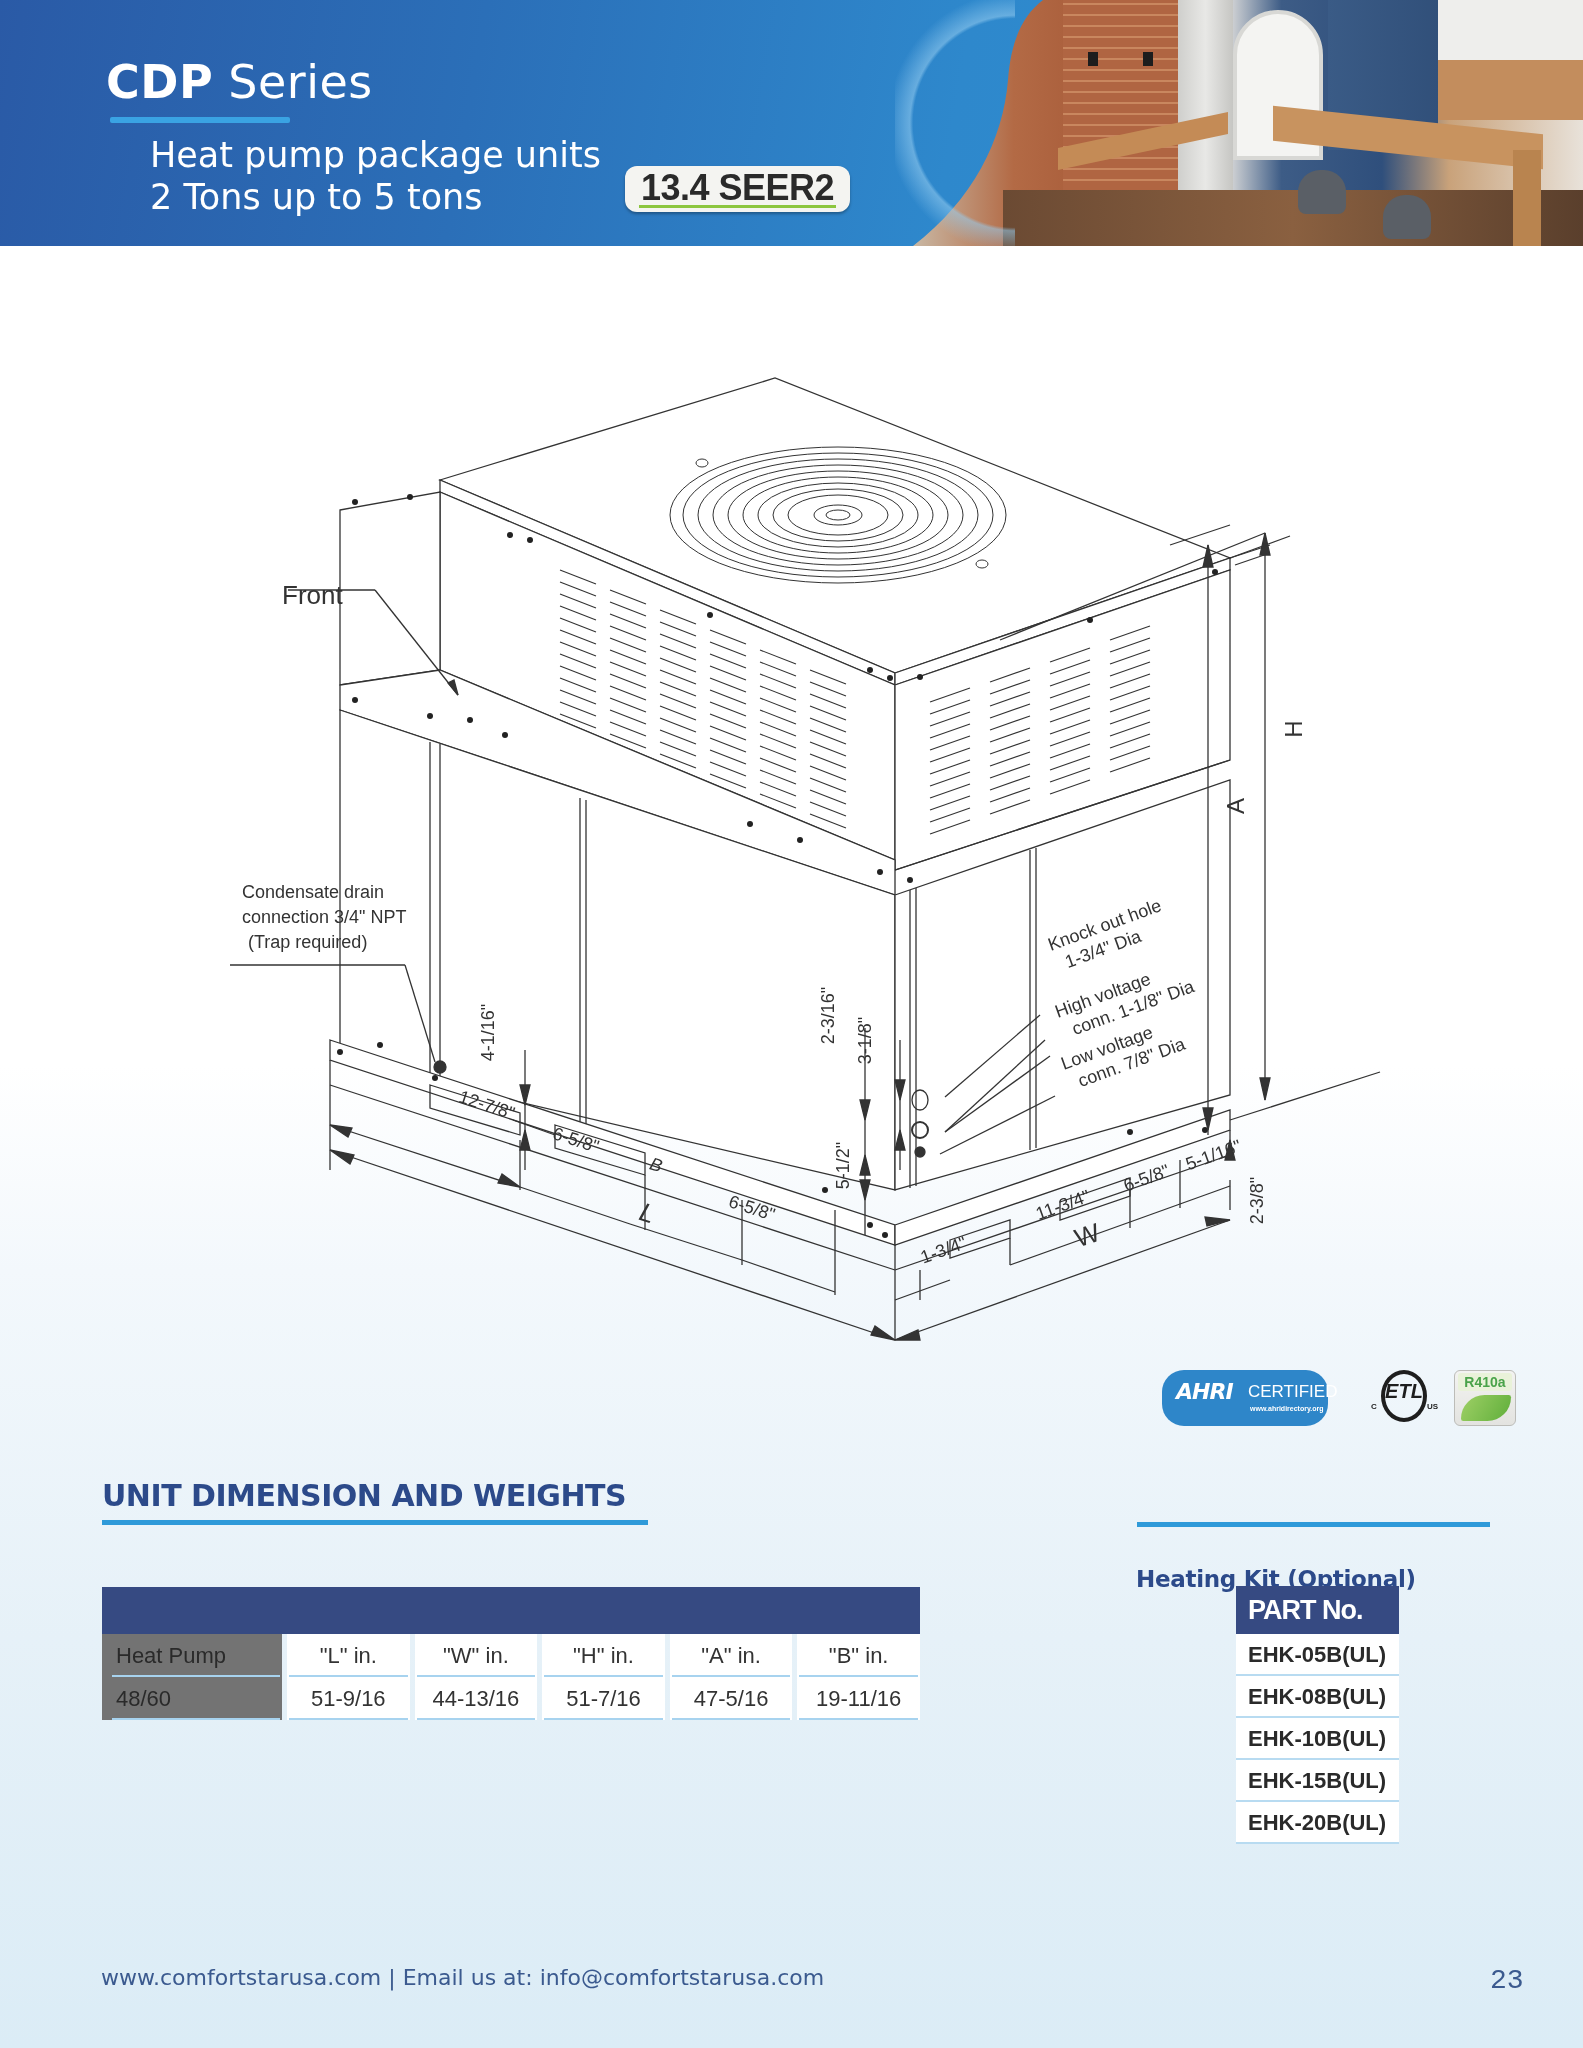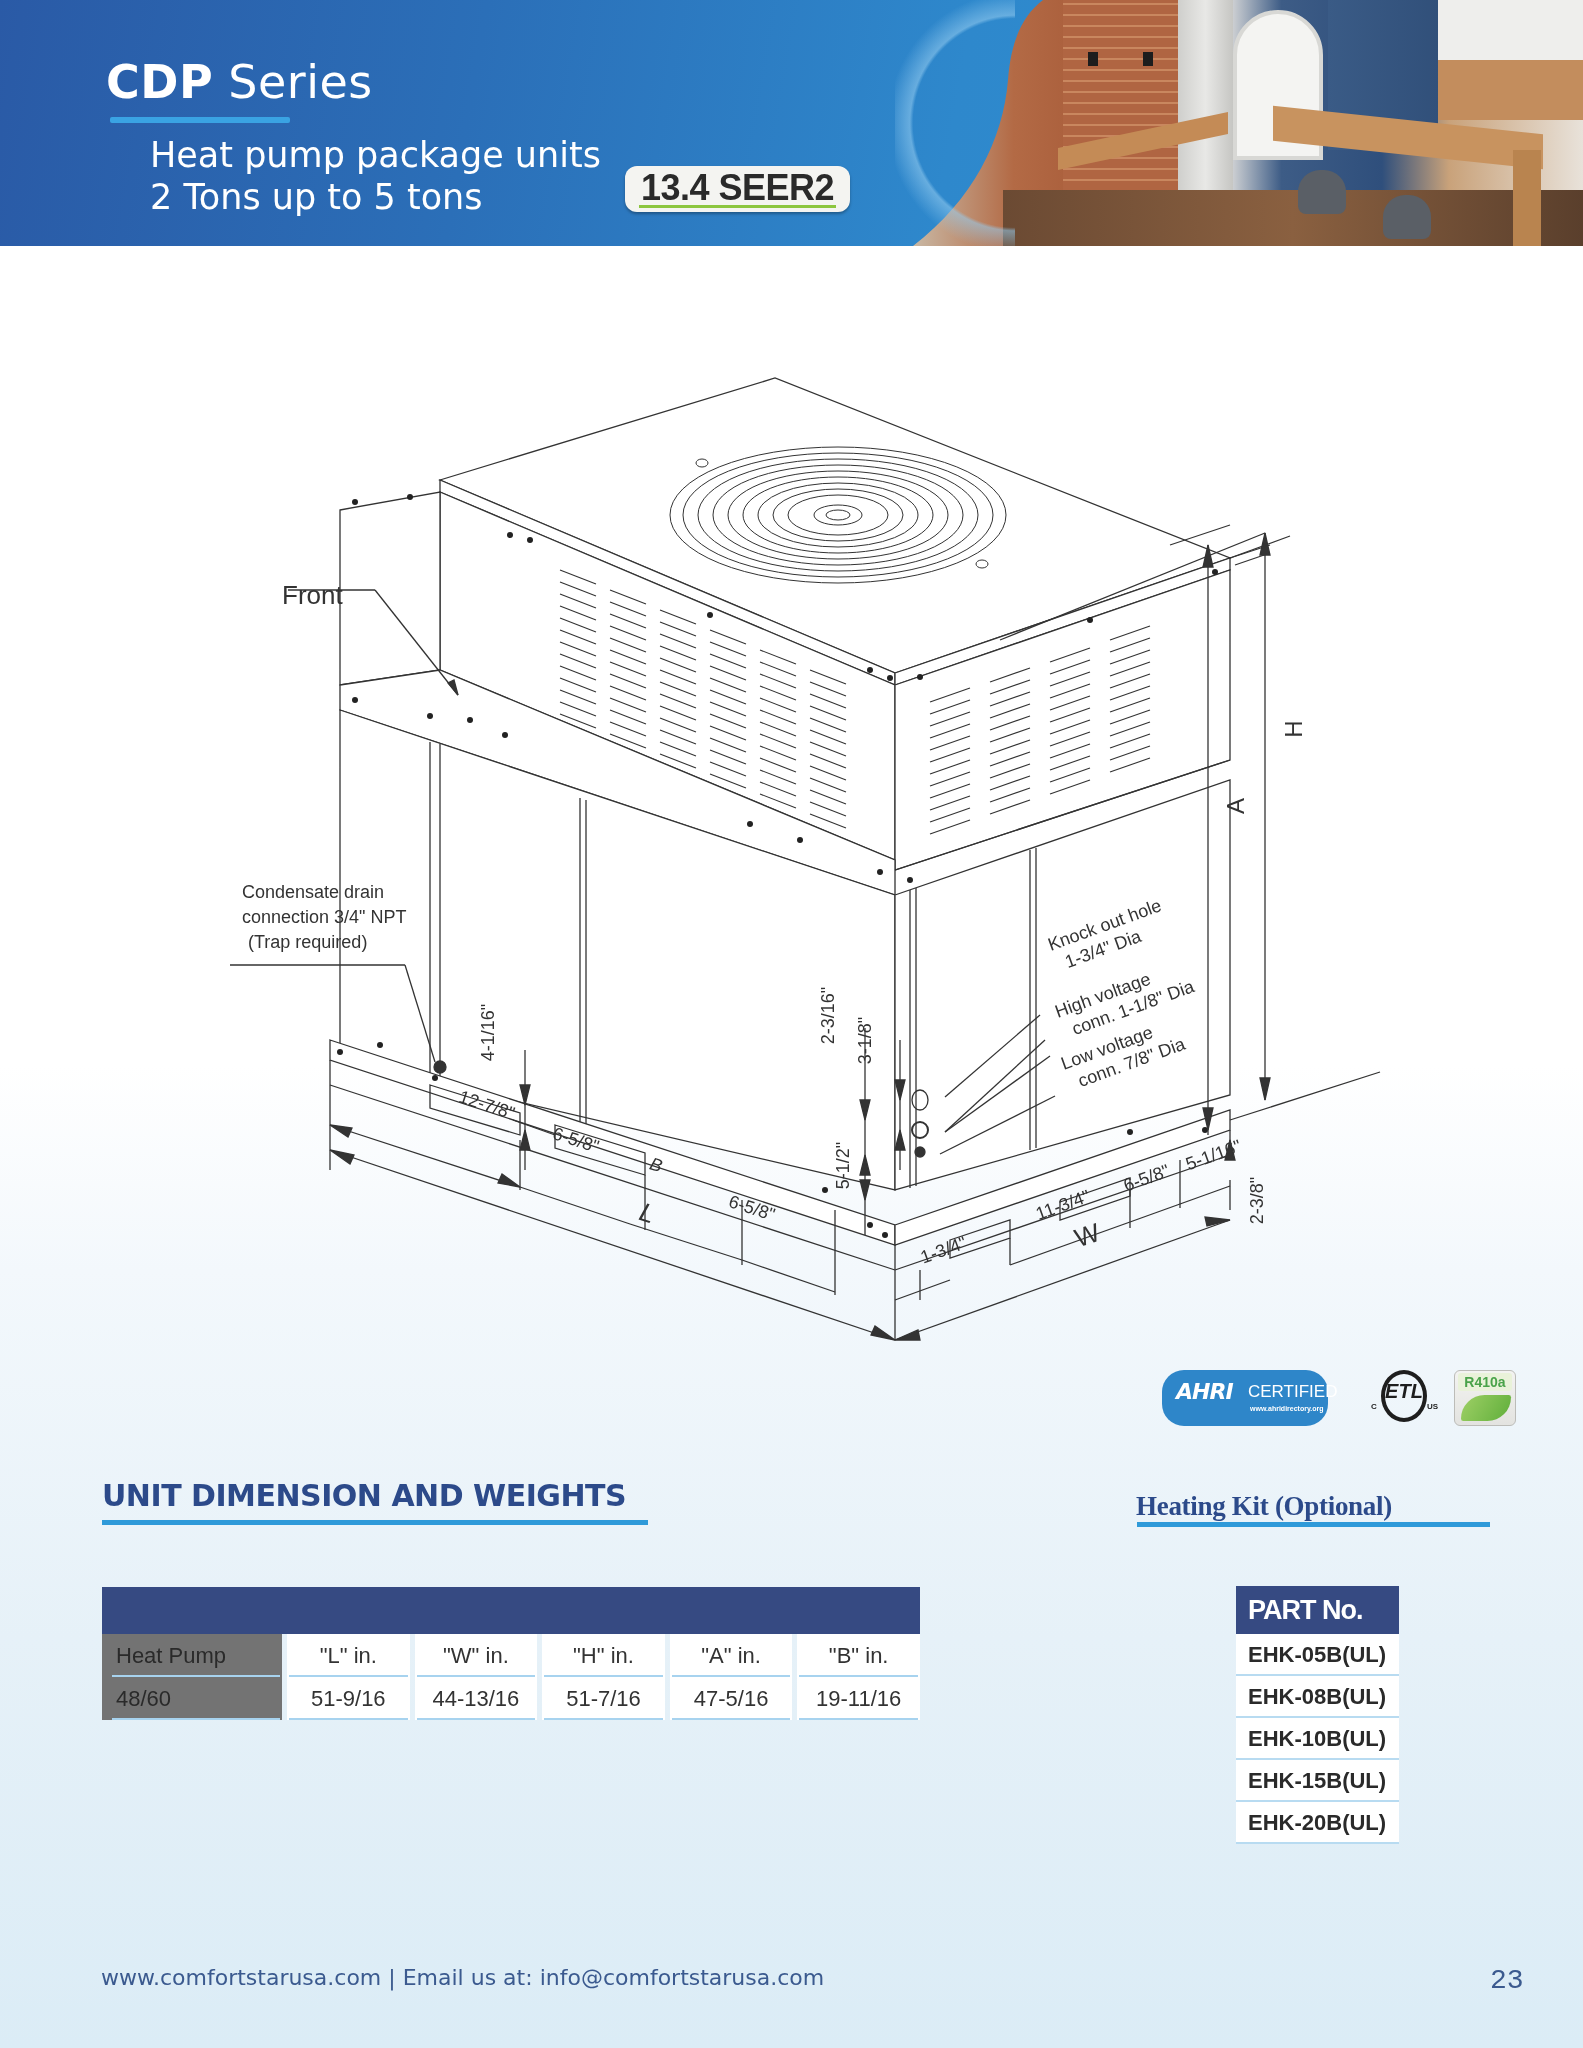--- a/index.html
+++ b/index.html
@@ -73,21 +73,21 @@
   .etl-c { position: absolute; left: 0; top: 34px; font-size: 8px; font-weight: bold; }
   .etl-us { position: absolute; left: 56px; top: 34px; font-size: 8px; font-weight: bold; }
   .r410 { position: absolute; left: 292px; top: 2px; width: 62px; height: 56px; border-radius: 6px; background: linear-gradient(180deg,#f3f3f1 0%, #e3e3e0 100%); border: 1px solid #bcbcb8; overflow: hidden; }
   .r410-label { position: absolute; left: 3px; top: 2px; width: 54px; height: 18px; background: #e9f2d9; color: #4aa34a; font-weight: bold; font-size: 14px; text-align: center; line-height: 18px; border-radius: 3px; }
   .r410-leaf { position: absolute; left: 6px; top: 24px; width: 50px; height: 26px; background: linear-gradient(120deg,#9fd066,#5fae3a); border-radius: 40px 4px 40px 4px; }
 
   
   .section-title { position: absolute; font-family: "DejaVu Sans", sans-serif; font-weight: bold; color: #2c4a8a; }
   .unit-title { left: 102px; top: 1478px; font-size: 30px; letter-spacing: -0.5px; }
   .unit-underline { position: absolute; left: 102px; top: 1520px; width: 546px; height: 5px; background: #2f9ad9; }
-  .kit-title { left: 1136px; top: 1491px; font-size: 27px; letter-spacing: -0.3px; font-family: Liberation Serif, serif; }
+  .kit-title { left: 1136px; top: 1566px; font-size: 23px; letter-spacing: -0.3px; }
   .kit-underline { position: absolute; left: 1137px; top: 1522px; width: 353px; height: 5px; background: #2f9ad9; }
 
   
   .dim-table { position: absolute; left: 102px; top: 1587px; width: 818px; }
   .dim-head-bar { height: 47px; background: #364a82; }
   .dim-row { display: flex; height: 43px; align-items: stretch; }
   .dim-cell { display: flex; align-items: center; justify-content: center; font-family: "Liberation Sans Narrow","Liberation Sans", sans-serif; font-size: 22px; color: #333; position: relative; }
   .dim-cell.first { width: 180px; justify-content: flex-start; padding-left: 14px; font-weight: normal; color: #2a2a2a; background: #737373; }
   .dim-cell.val { flex: 1; background: #ffffff; margin-left: 5px; }
   .dim-row.alt .dim-cell.val { background: #f3f8fc; }

